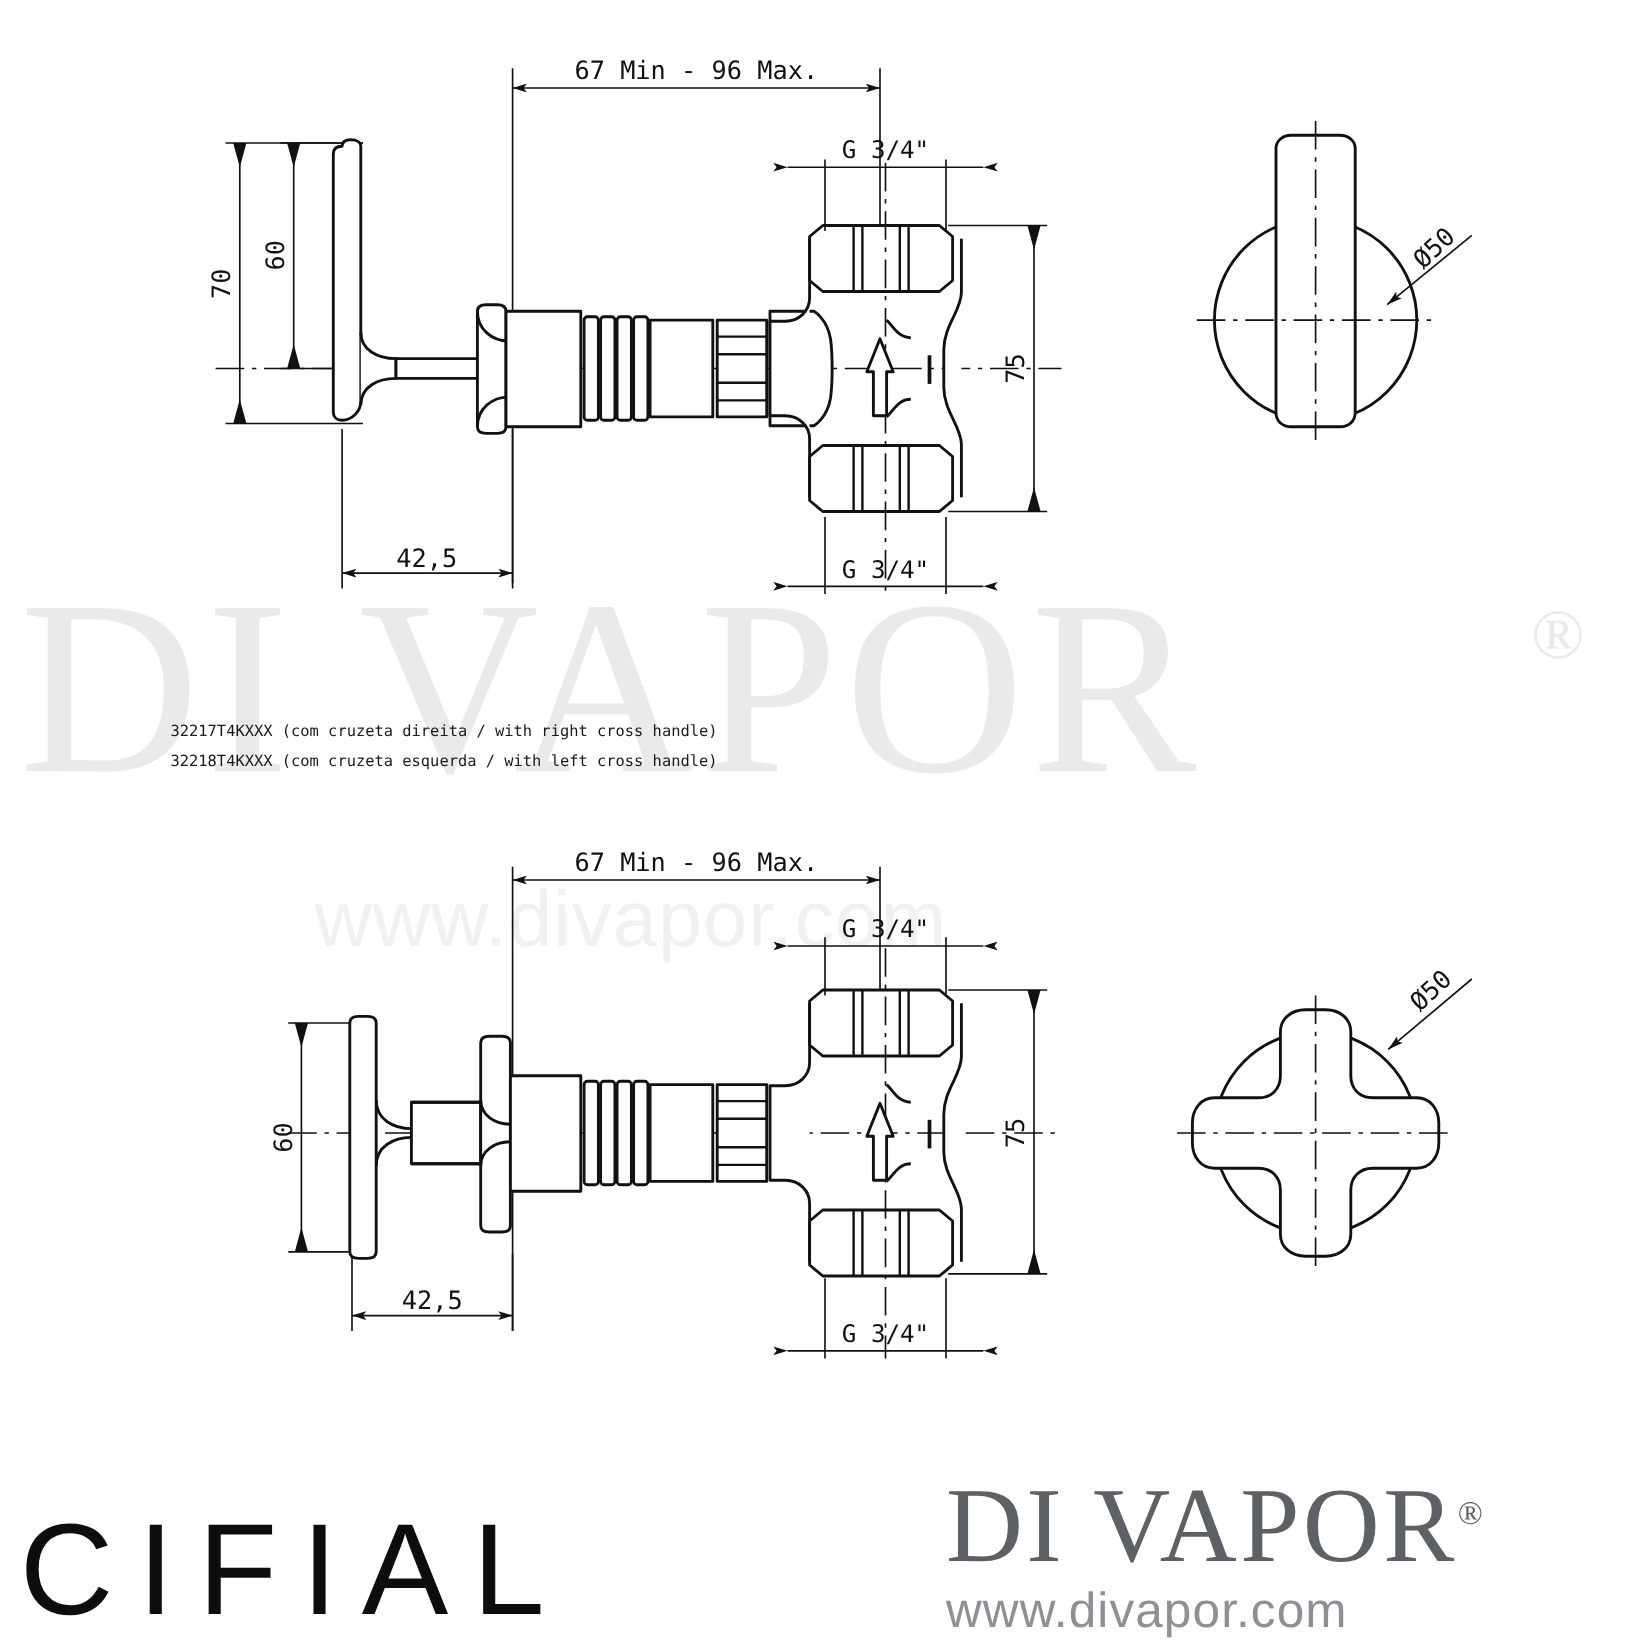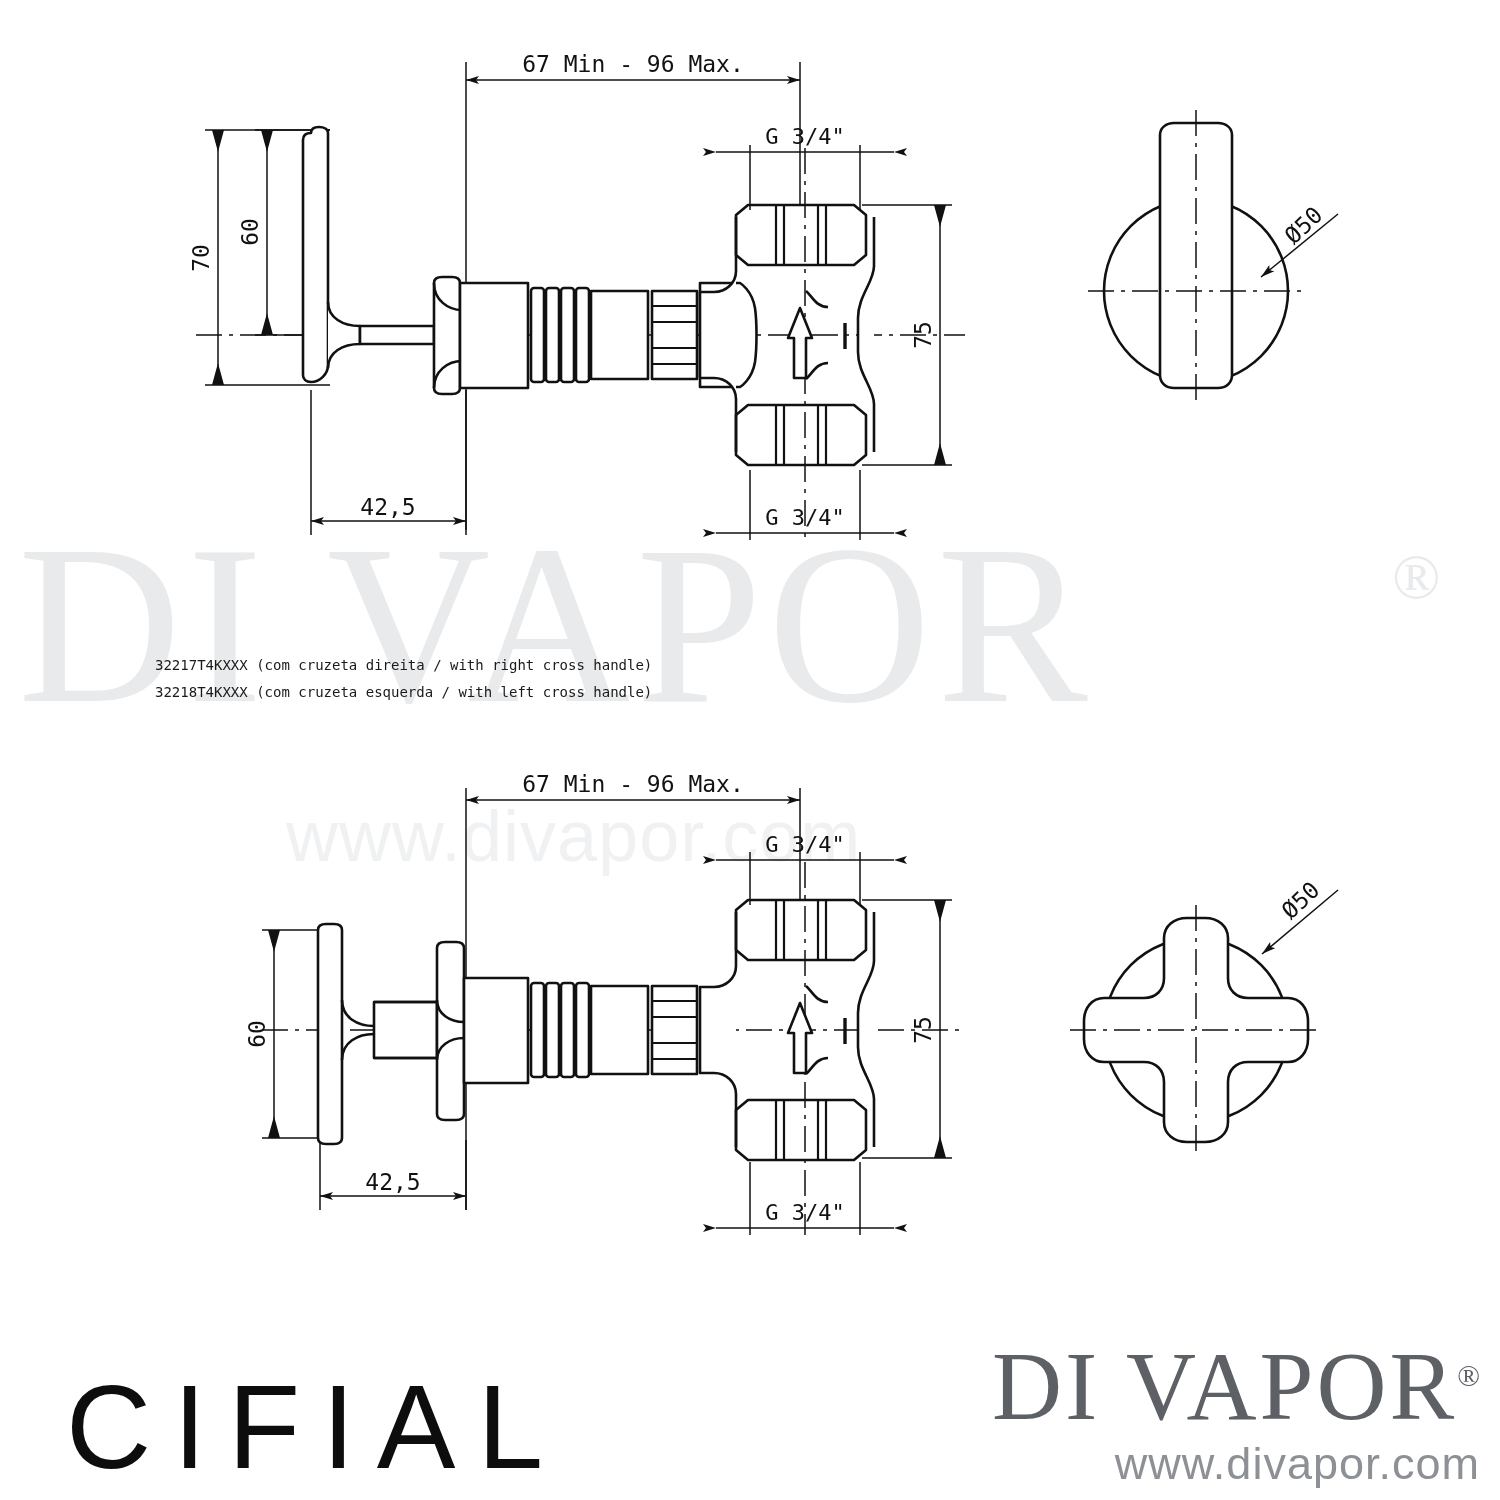--- a/index.html
+++ b/index.html
@@ -11,22 +11,22 @@
   .wm{position:absolute;pointer-events:none;user-select:none;}
   #wm-divapor{left:18px;top:512px;font-family:"Liberation Serif",serif;
      font-size:226px;color:#e8eaec;letter-spacing:6px;white-space:nowrap;line-height:1;}
   #wm-reg{position:absolute;left:1392px;top:540px;font-family:"Liberation Serif",serif;
      font-size:64px;color:#e8eaec;}
   #wm-url{left:286px;top:800px;font-family:"Liberation Sans",sans-serif;
      font-size:72px;color:#f0f1f2;letter-spacing:1px;white-space:nowrap;line-height:1;}
   #codeblock{position:absolute;left:155px;top:652px;font-family:"DejaVu Sans Mono",monospace;
      font-size:14px;color:#1a1a1a;line-height:27px;white-space:pre;letter-spacing:0px;}
   #cifial{position:absolute;left:18px;top:1368px;font-family:"Liberation Sans",sans-serif;
-     font-size:118px;font-weight:300;color:#0d0d0d;letter-spacing:22px;white-space:nowrap;line-height:1;margin-left:48px;}
-  #divapor-logo{position:absolute;left:860px;top:1338px;width:620px;text-align:right;}
+     font-size:118px;font-weight:300;color:#0d0d0d;letter-spacing:22px;white-space:nowrap;line-height:1;}
+  #divapor-logo{position:absolute;left:860px;top:1338px;width:620px;text-align:left;}
   #divapor-logo .dv-main{font-family:"Liberation Serif",serif;font-size:97px;color:#5d6166;
      letter-spacing:3px;white-space:nowrap;line-height:1.02;}
   #divapor-logo .dv-reg{font-family:"Liberation Serif",serif;font-size:30px;
      vertical-align:super;color:#5d6166;letter-spacing:0;}
   #divapor-logo .dv-url{font-family:"Liberation Sans",sans-serif;font-size:45px;
      color:#8d9196;letter-spacing:1px;margin-top:4px;line-height:1;}
   text.dim{font-family:"DejaVu Sans Mono",monospace;font-size:23px;fill:#111;}
   text.dimsm{font-family:"DejaVu Sans Mono",monospace;font-size:22px;fill:#111;}
 </style>
 </head>

